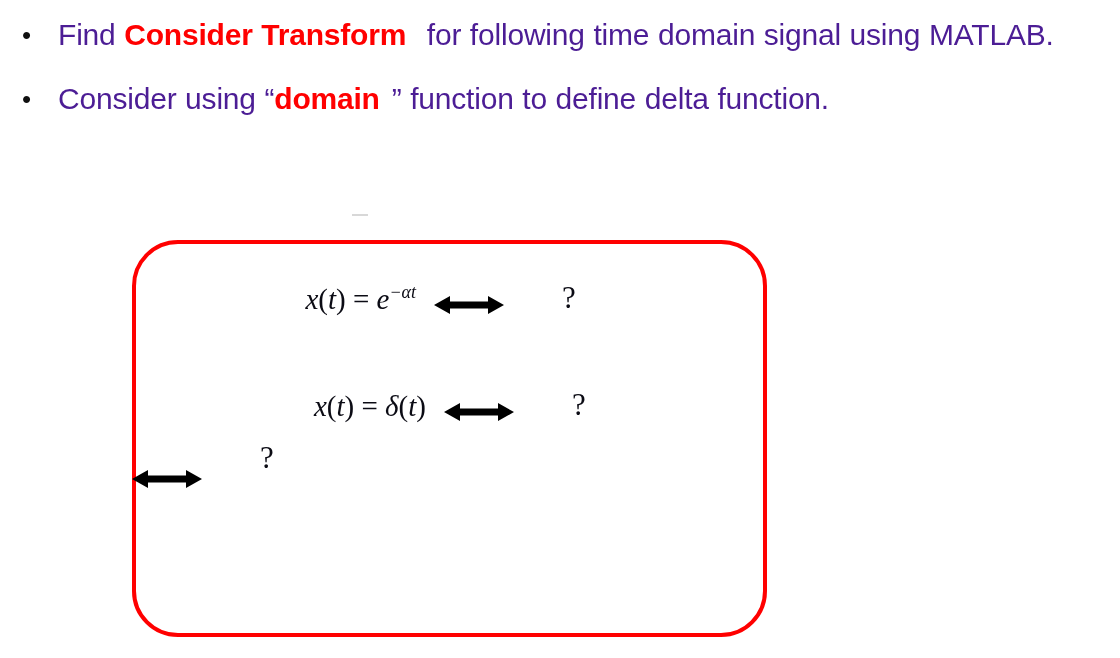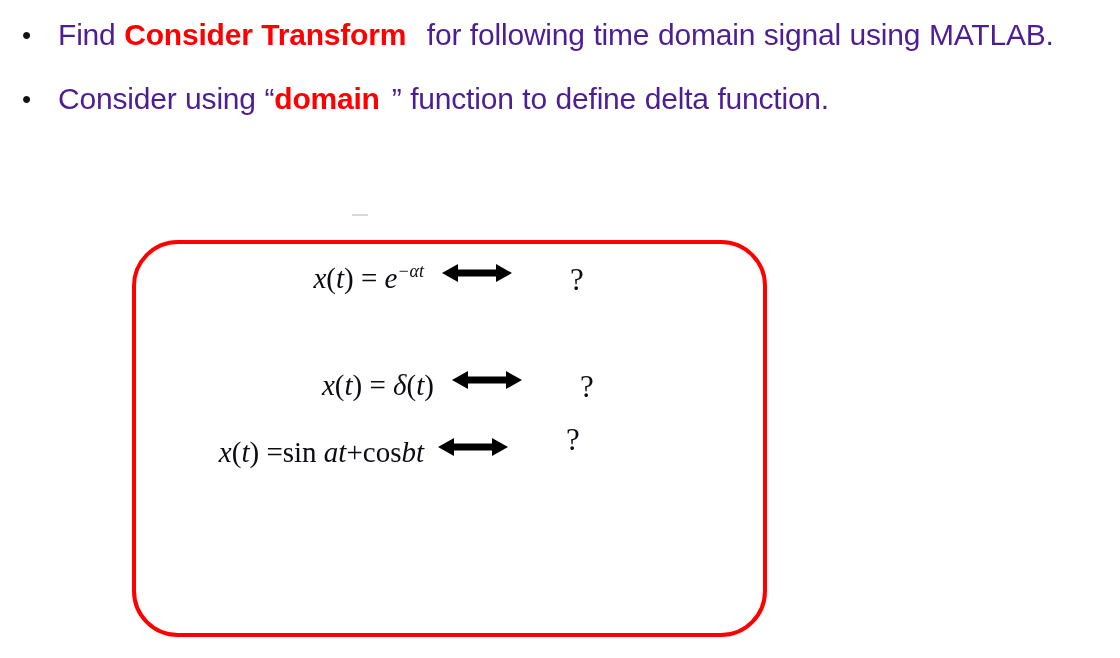--- a/index.html
+++ b/index.html
@@ -79,24 +79,23 @@
   .eq-rows {
     position: absolute;
     left: 132px;
     top: 240px;
     width: 635px;
     height: 397px;
   }
   .eq-row {
     position: absolute;
     display: flex;
-    align-items: flex-start;
+    align-items: flex-end;
     width: 635px;
     height: 54px;
-    padding-left: 8px;
   }
   .eq-row-1 { top: 22px; }
   .eq-row-2 { top: 129px; }
   .eq-row-3 { top: 196px; }
 
   .eq-lhs {
     font-family: "Liberation Serif", "DejaVu Serif", serif;
     font-size: 29px;
     color: #0b0b14;
     text-align: right;
@@ -170,21 +169,20 @@
     <div class="eq-lhs"><i>x</i><span class="op">(</span><i>t</i><span class="op">)</span>&nbsp;<span class="op">=</span>&nbsp;<span class="greek">δ</span><span class="op">(</span><i>t</i><span class="op">)</span></div>
     <div class="eq-arrow">
       <svg width="70" height="22" viewBox="0 0 70 22" aria-hidden="true">
         <polygon points="0,11 16,2 16,7.5 54,7.5 54,2 70,11 54,20 54,14.5 16,14.5 16,20" fill="#000000"></polygon>
       </svg>
     </div>
     <div class="eq-rhs">?</div>
   </div>
 
   <div class="eq-row eq-row-3">
-    <div class="eq-lhs"><i>x</i><span class="op">(</span><i>t</i><span class="op">)</span>&nbsp;<span class="op">=</span><span class="fn">sin</span>&nbsp;<i>at</i><span class="op">+</span><span class="fn">cos</span><i>bt</i></div>
     <div class="eq-arrow">
       <svg width="70" height="22" viewBox="0 0 70 22" aria-hidden="true">
         <polygon points="0,11 16,2 16,7.5 54,7.5 54,2 70,11 54,20 54,14.5 16,14.5 16,20" fill="#000000"></polygon>
       </svg>
     </div>
     <div class="eq-rhs">?</div>
   </div>
 
 </div>
 

